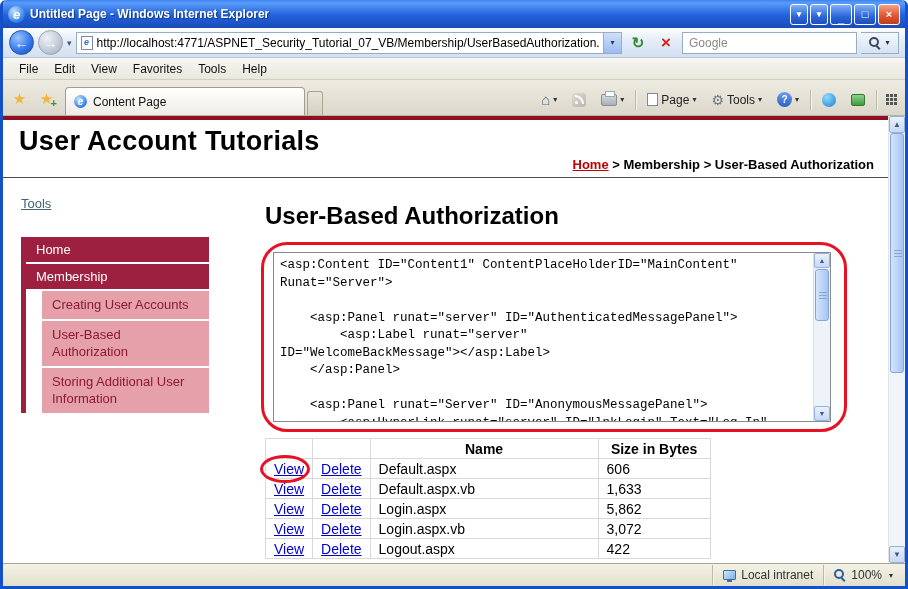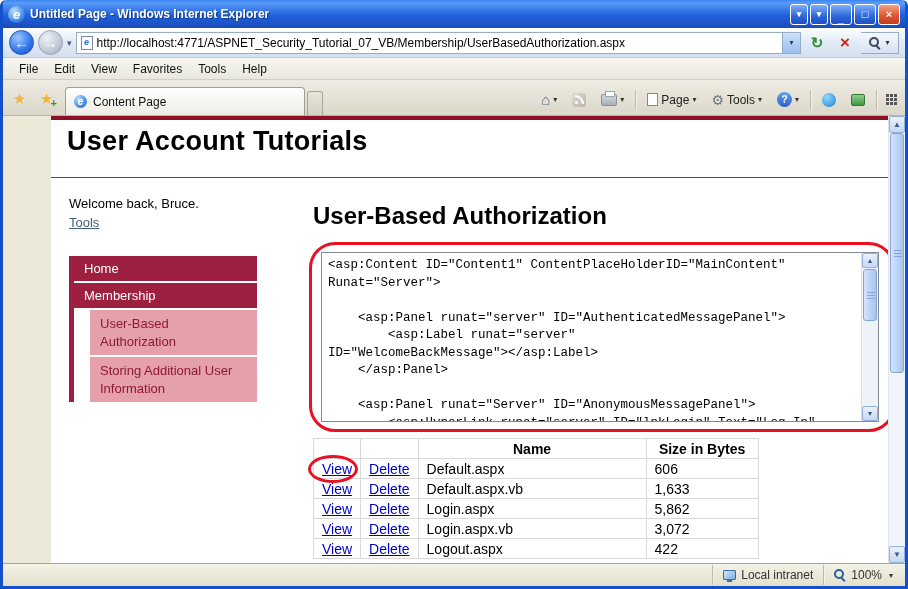--- a/index.html
+++ b/index.html
@@ -93,21 +93,21 @@
   .gear-glyph{font-size:14px;color:#6e7787;line-height:1;}
   .help-circle{width:15px;height:15px;border-radius:50%;background:linear-gradient(180deg,#6aa0f0,#2a5fc8);
     color:#fff;font-size:10px;font-weight:bold;display:flex;align-items:center;justify-content:center;}
   .msn-circle{width:14px;height:14px;border-radius:50%;background:radial-gradient(circle at 35% 30%,#8fd8ff,#1c7fd0);}
   .book-icon{width:14px;height:12px;background:linear-gradient(180deg,#8fd08f,#3f9a3f);border:1px solid #2f7a2f;border-radius:2px;}
   .grid-icon{width:13px;height:13px;position:relative;margin:0 3px;}
   .grid-icon::before{content:"";position:absolute;left:1px;top:1px;width:3px;height:3px;background:#555;
     box-shadow:4px 0 #555,8px 0 #555,0 4px #555,4px 4px #555,8px 4px #555,0 8px #555,4px 8px #555,8px 8px #555;}
   .caret{font-size:8px;color:#333;}
   
-  .content{position:relative;height:447px;background:#fff;overflow:hidden;margin-left:48px;}
+  .content{position:relative;height:447px;background:#fff;overflow:hidden;}
   .content-inner{position:absolute;left:0;top:0;right:17px;bottom:0;overflow:hidden;}
   .topline{height:4px;background:#8e1022;}
   .site-header{position:relative;height:58px;border-bottom:1px solid #4d4d4d;padding:6px 16px 0 16px;}
   .site-title{font-size:27px;font-weight:bold;color:#000;letter-spacing:.3px;}
   .breadcrumb{position:absolute;right:14px;bottom:5px;font-size:13px;font-weight:bold;color:#000;}
   .breadcrumb a{color:#c00000;text-decoration:underline;}
   .page-body{display:flex;}
   .sidebar{width:238px;padding:18px 0 0 18px;font-size:13px;color:#000;flex:none;}
   .welcome{margin:0 0 4px 0;}
   .logout-link{color:#44617a;text-decoration:underline;}
@@ -181,20 +181,23 @@
       <span class="doc-icon">e</span>
       <input class="addr-input" value="http://localhost:4771/ASPNET_Security_Tutorial_07_VB/Membership/UserBasedAuthorization.aspx" style="">
       <span class="addr-drop">▾</span>
     </span>
     <span class="tool-sq">
         <span class="refresh-glyph">↻</span>
       </span>
     <span class="tool-sq">
         <span class="stop-glyph">×</span>
       </span>
+    <span class="search-field">
+      <input class="search-input" placeholder="Google" style="">
+    </span>
     <span class="search-btn">
       <span class="mag"></span>
       <span class="caret">▾</span>
     </span>
   </div>
 
   <div class="menubar">
     <span class="menu-item">File</span>
     <span class="menu-item">Edit</span>
     <span class="menu-item">View</span>
@@ -254,28 +257,31 @@
       <span class="sep"></span>
       <span class="grid-icon"></span>
     </span>
   </div>
 
   <div class="content">
     <div class="content-inner">
       <div class="topline"></div>
       <div class="site-header">
         <div class="site-title">User Account Tutorials</div>
+        <div class="breadcrumb">
+          <a href="#">Home</a><span> &gt; Membership &gt; User-Based Authorization</span>
+        </div>
       </div>
       <div class="page-body">
         <div class="sidebar">
-          <p class="welcome">Welcome back, Bruce.</p>
           <a href="#" class="logout-link">Tools</a>
           <div class="nav">
             <div class="nav-primary">Home</div>
             <div class="nav-primary">Membership</div>
+            <div class="nav-secondary">Creating User Accounts</div>
             <div class="nav-secondary">User-Based Authorization</div>
             <div class="nav-secondary">Storing Additional User Information</div>
           </div>
         </div>
         <div class="main">
           <h1>User-Based Authorization</h1>
           <div class="code-outer">
             <div class="code-box">
               <textarea spellcheck="false" style="">&lt;asp:Content ID="Content1" ContentPlaceHolderID="MainContent"
 Runat="Server"&gt;

